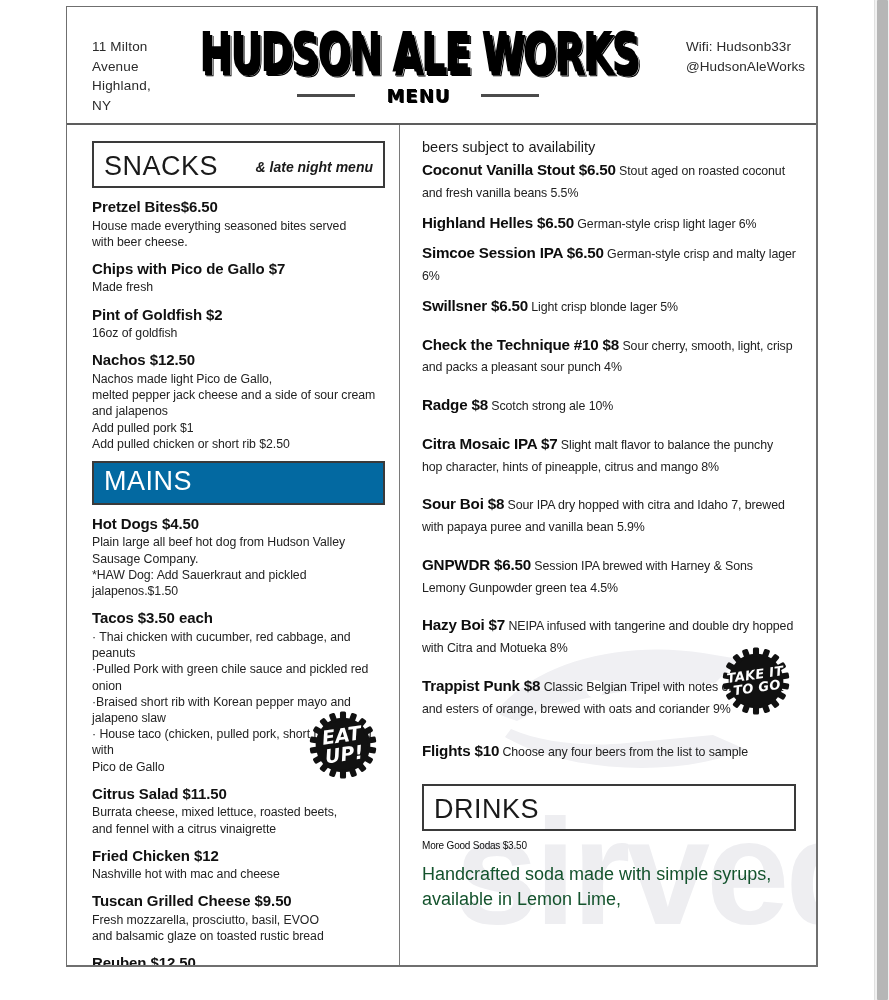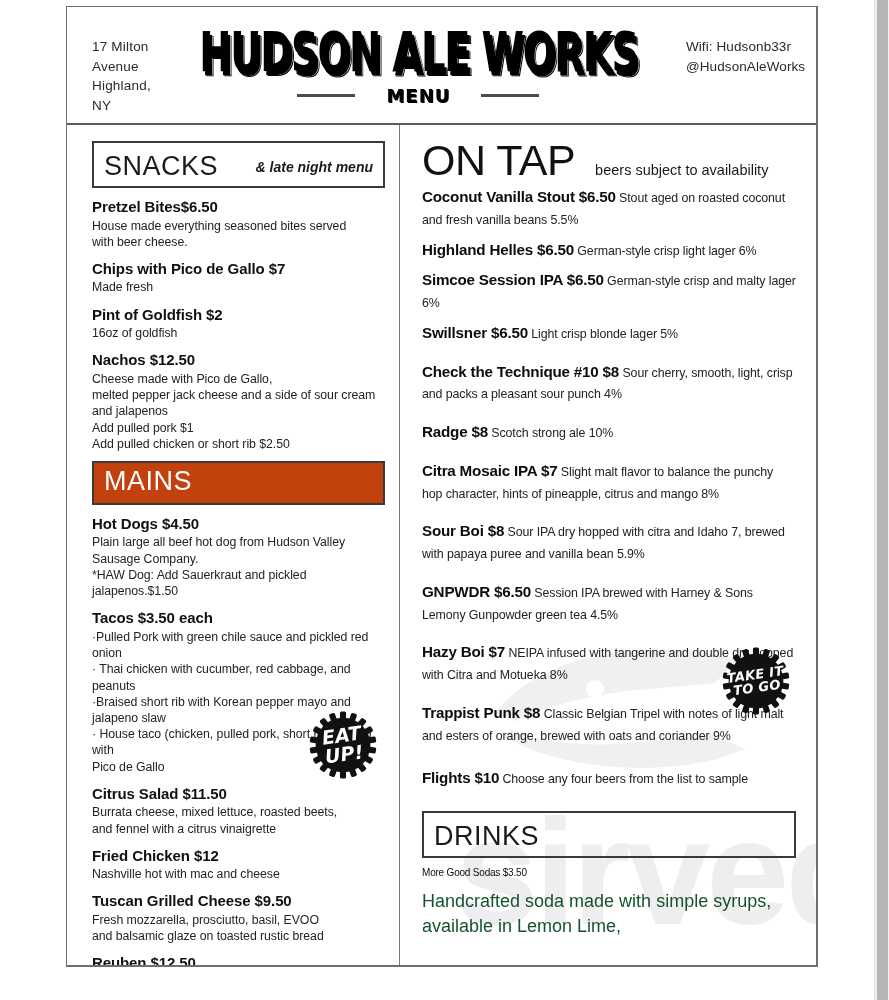--- a/index.html
+++ b/index.html
@@ -163,21 +163,21 @@
     color: #1a1a1a;
     font-family: "Liberation Sans", sans-serif;
   }
   .sec-box .sec-sub {
     font-size: 14px;
     font-style: italic;
     font-weight: 600;
     color: #1a1a1a;
   }
   .sec-solid {
-    background: #c2410c;
+    background: #0369a1;
     padding: 3px 10px 6px 10px;
     margin-bottom: 9px;
     margin-top: 2px;
   }
   .sec-solid .sec-title { color: #fff; }
 
   .sec-plain {
     display: flex;
     align-items: baseline;
     gap: 20px;
@@ -290,21 +290,21 @@
       <svg class="wm-mark" viewBox="0 0 300 190" xmlns="http://www.w3.org/2000/svg">
         <path d="M18 96 C60 42, 150 24, 226 36 L262 42 L238 66 L150 74 C110 80, 70 88, 40 104 Z" fill="#f0f0f3"></path>
         <path d="M28 120 C80 150, 170 160, 240 142 L268 132 L236 118 L150 126 C110 130, 66 126, 34 112 Z" fill="#f0f0f3"></path>
         <circle cx="118" cy="72" r="9" fill="#ffffff"></circle>
       </svg>
       <div class="wm-text">sirved</div>
     </div>
 
     <div id="header">
       <div id="header-address">
-        <div>17 Milton Avenue</div>
+        <div>11 Milton Avenue</div>
         <div>Highland, NY</div>
       </div>
 
       <div id="header-center">
         <div id="brand-title">HUDSON ALE WORKS</div>
         <div id="menu-rule-row">
           <span class="rule"></span>
           <span id="menu-word">MENU</span>
           <span class="rule"></span>
         </div>
@@ -344,21 +344,21 @@
           <div class="item">
             <div class="item-name">Pint of Goldfish  $2</div>
             <div class="item-desc">
               <span class="line">16oz of goldfish</span>
             </div>
           </div>
 
           <div class="item">
             <div class="item-name">Nachos  $12.50</div>
             <div class="item-desc">
-              <span class="line">Cheese made with Pico de Gallo,</span>
+              <span class="line">Nachos made light Pico de Gallo,</span>
               <span class="line">melted pepper jack cheese and a side of sour cream</span>
               <span class="line">and jalapenos</span>
               <span class="line">Add pulled pork $1</span>
               <span class="line">Add pulled chicken or short rib $2.50</span>
             </div>
           </div>
         </div>
 
         <div class="sec-box sec-solid">
           <span class="sec-title">MAINS</span>
@@ -370,22 +370,22 @@
             <div class="item-desc">
               <span class="line">Plain large all beef hot dog from Hudson Valley</span>
               <span class="line">Sausage Company.</span>
               <span class="line">*HAW Dog: Add Sauerkraut and pickled jalapenos.$1.50</span>
             </div>
           </div>
 
           <div class="item">
             <div class="item-name">Tacos $3.50 each</div>
             <div class="item-desc">
+              <span class="line">· Thai chicken with cucumber, red cabbage, and peanuts</span>
               <span class="line">·Pulled Pork with green chile sauce and pickled red onion</span>
-              <span class="line">· Thai chicken with cucumber, red cabbage, and peanuts</span>
               <span class="line">·Braised short rib with Korean pepper mayo and</span>
               <span class="line">jalapeno slaw</span>
               <span class="line">· House taco (chicken, pulled pork, short rib) topped with</span>
               <span class="line">Pico de Gallo</span>
             </div>
           </div>
 
           <div class="item">
             <div class="item-name">Citrus Salad  $11.50</div>
             <div class="item-desc">
@@ -413,21 +413,20 @@
             <div class="item-name">Reuben  $12.50</div>
 
           </div>
 
         </div>
       </div>
 
       <div id="col-right">
 
         <div class="sec-plain">
-          <span class="sec-title-big">ON TAP</span>
           <span class="sec-sub-italic">beers subject to availability</span>
         </div>
 
         <div>
           <div class="beer">
             <div class="beer-body"><span class="beer-name">Coconut Vanilla Stout  $6.50</span><span class="beer-desc"> Stout aged on roasted coconut and fresh vanilla beans 5.5%</span></div>
           </div>
           <div class="beer">
             <div class="beer-body"><span class="beer-name">Highland Helles $6.50</span><span class="beer-desc"> German-style crisp light lager 6%</span></div>
           </div>

